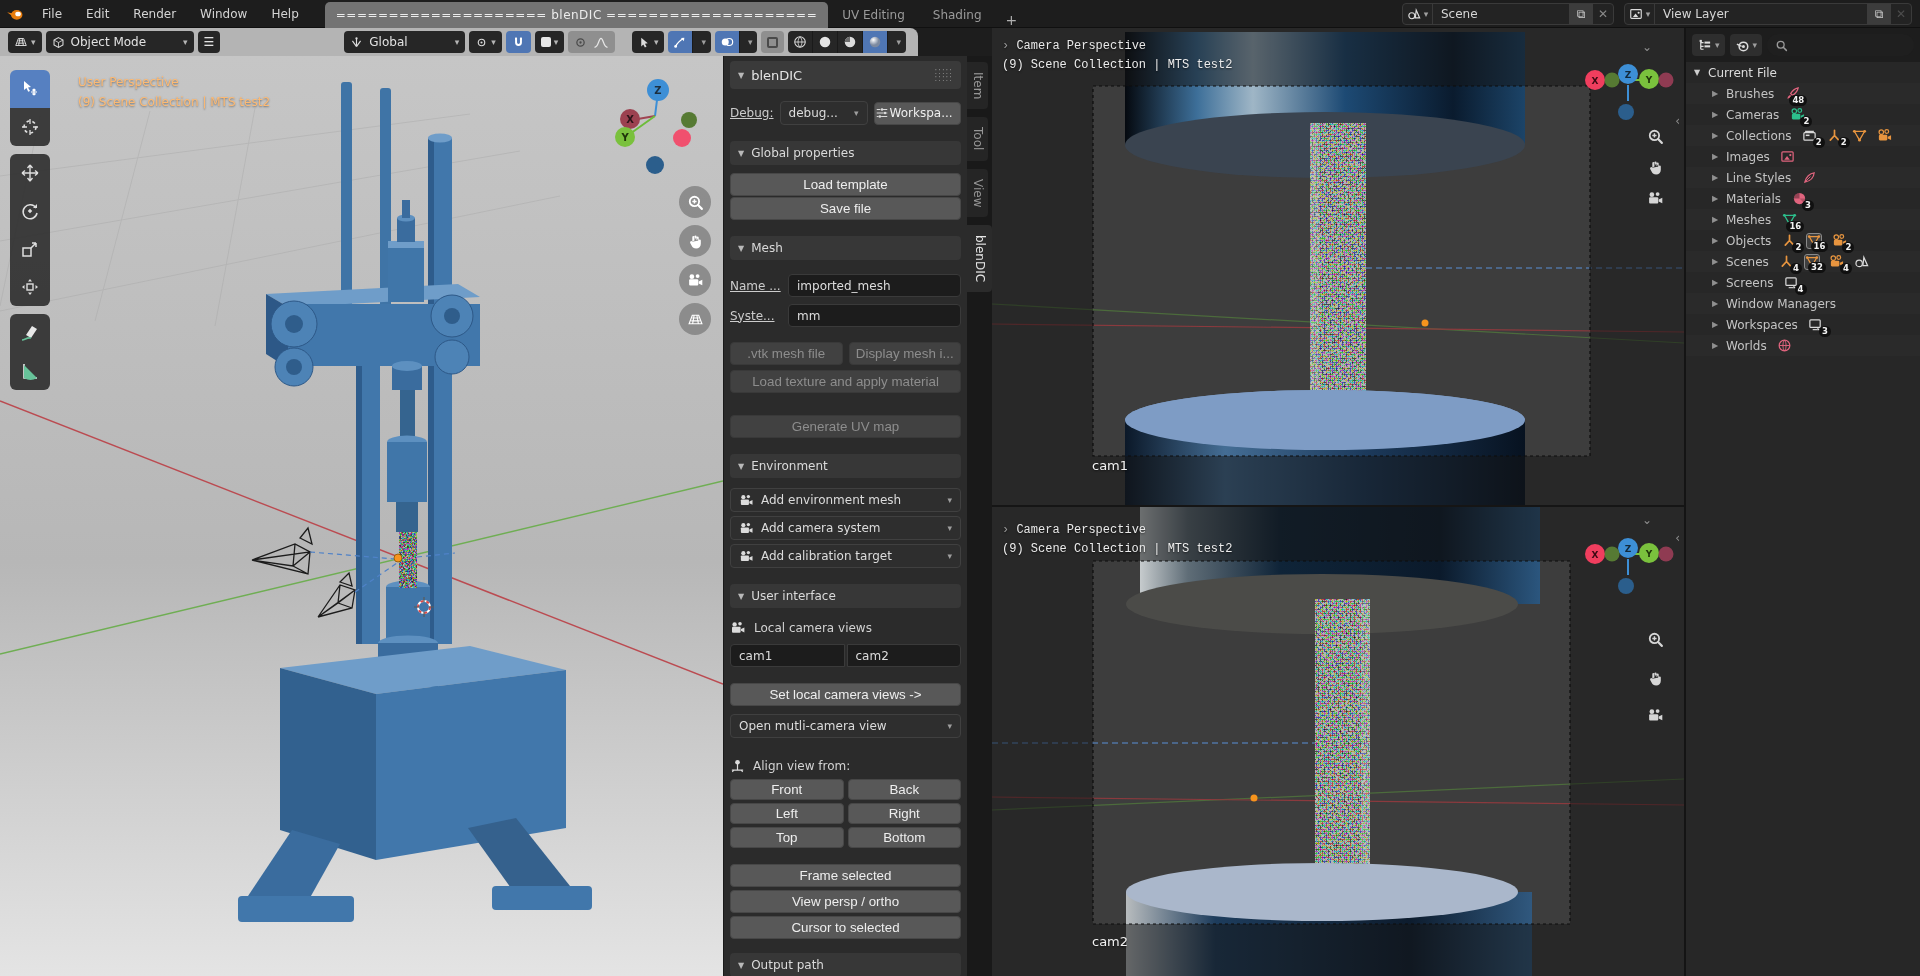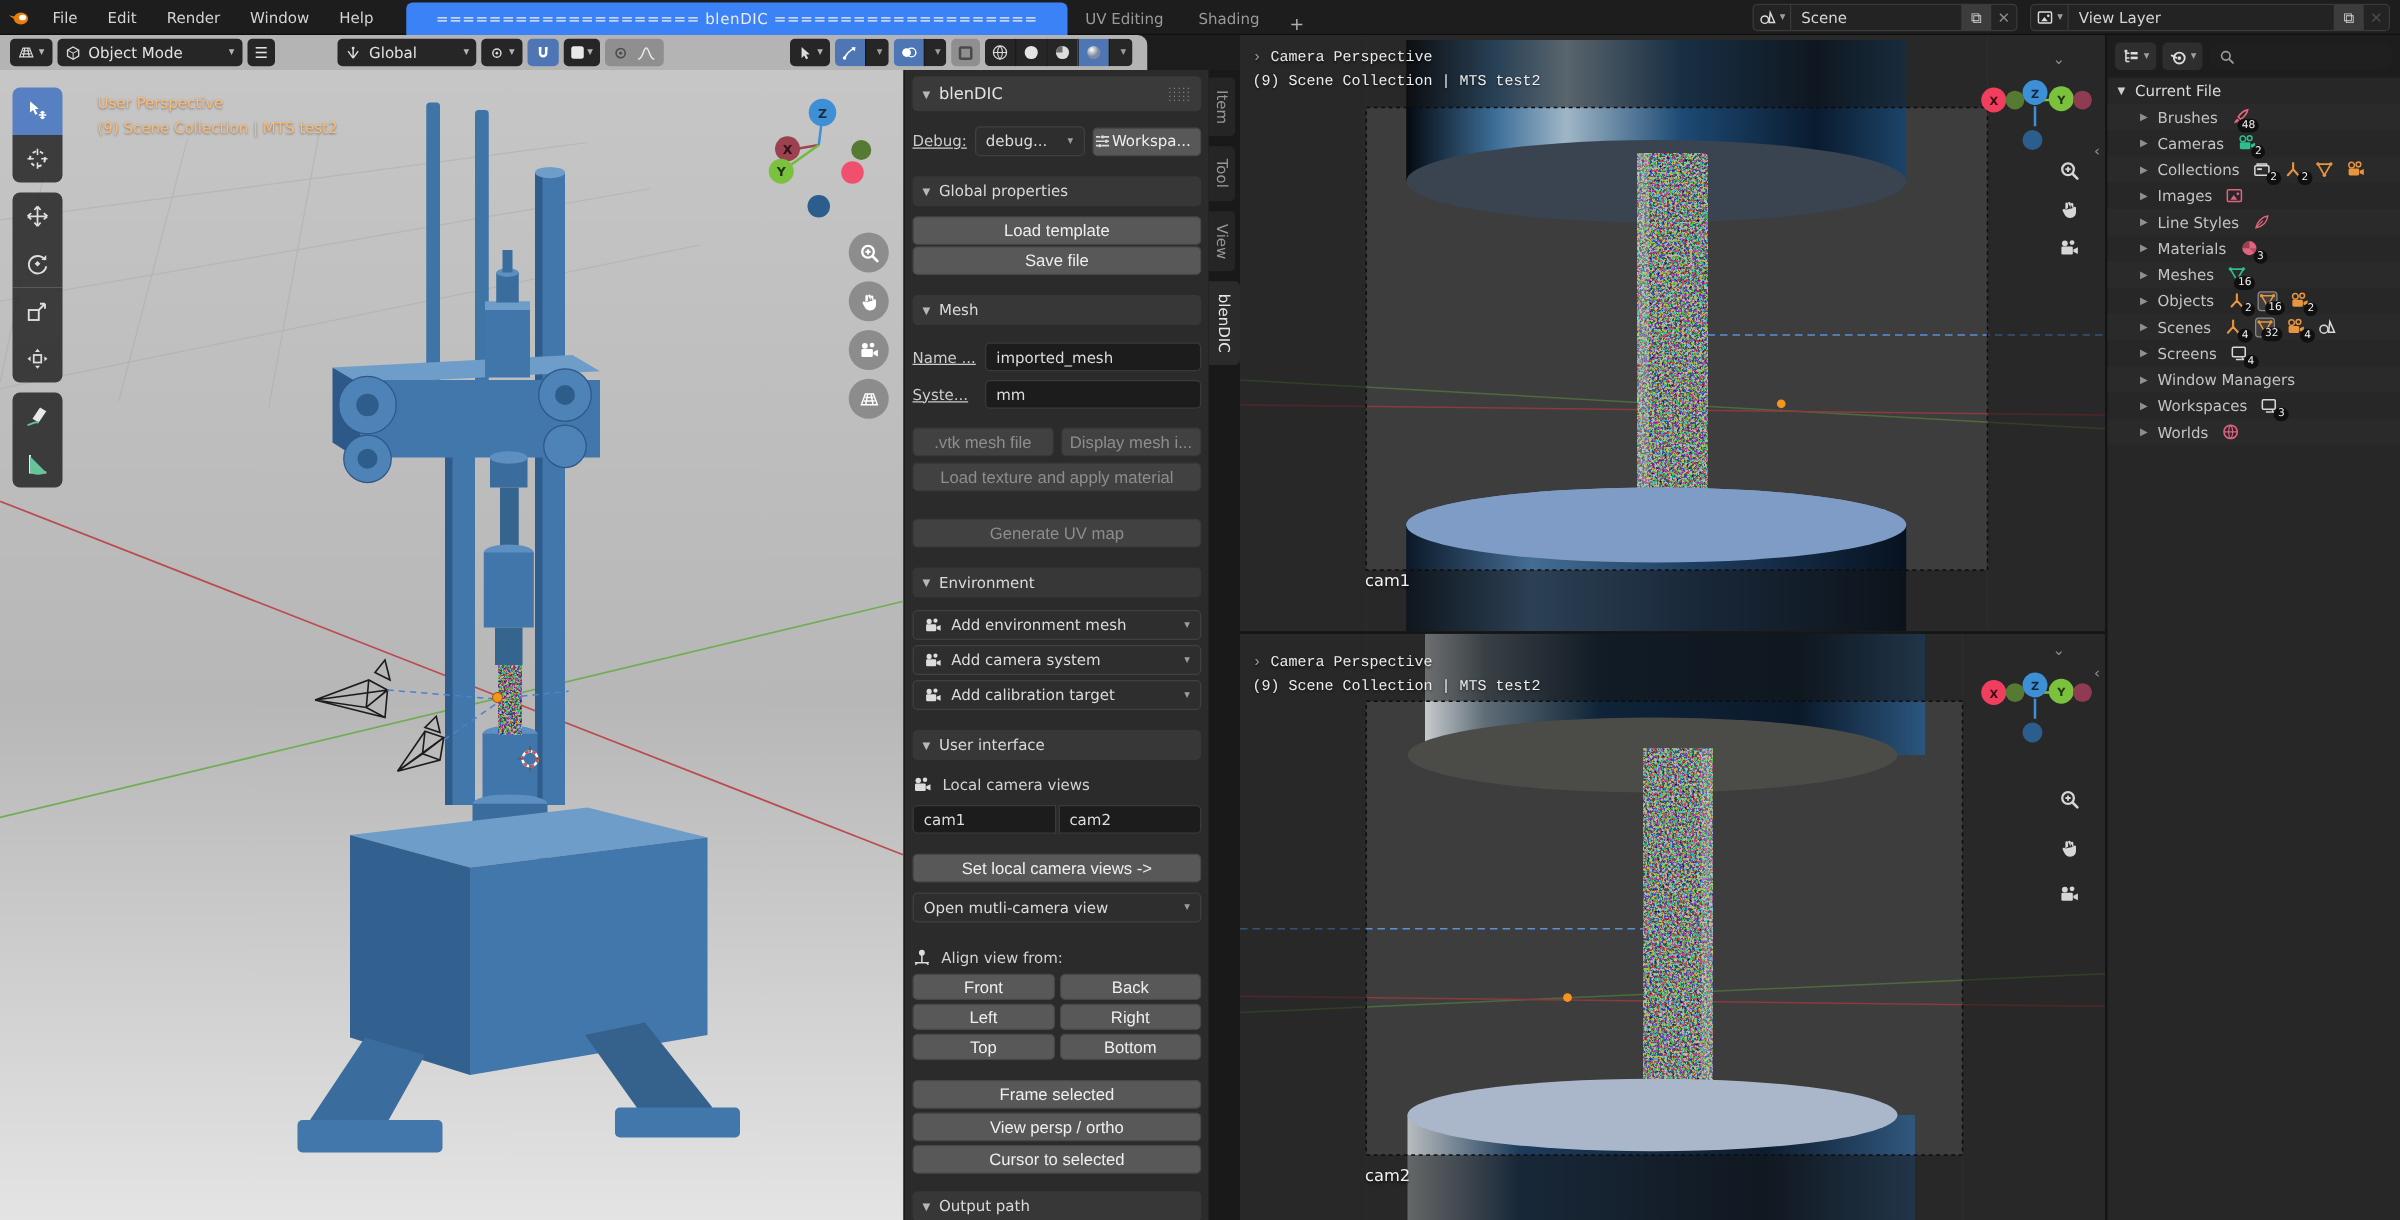--- a/index.html
+++ b/index.html
@@ -9,22 +9,22 @@
     background:#1d1d1d; font-family:"DejaVu Sans","Liberation Sans",sans-serif;
     font-size:12px; color:#d8d8d8; -webkit-font-smoothing:antialiased;
   }
   
   .topbar { position:absolute; left:0; top:0; width:1920px; height:28px;
     background:#1d1d1d; border-bottom:1px solid #101010; display:flex; align-items:center; }
   .blender-logo { width:30px; display:flex; justify-content:center; }
   .menu { padding:0 12px; color:#d4d4d4; line-height:28px; cursor:default; }
   .ws-tabs { display:flex; align-items:flex-end; height:28px; margin-left:14px; }
   .ws-tab { color:#9a9a9a; padding:0 14px; line-height:26px; }
-  .ws-tab.active { background:#3b82f6; color:#ececec; border-radius:5px 5px 0 0;
-    padding:0 24px; letter-spacing:.5px; }
+  .ws-tab.active { background:#737373; color:#ececec; border-radius:5px 5px 0 0;
+    padding:0 11px; letter-spacing:.5px; }
   .ws-add { color:#b0b0b0; padding:0 10px; font-size:14px; }
   .id-pill { display:flex; align-items:center; height:22px; background:#232323;
     border:1px solid #3a3a3a; border-radius:4px; overflow:hidden; }
   .id-pill .id-icon { width:30px; display:flex; justify-content:center; align-items:center;
     border-right:1px solid #3a3a3a; height:100%; }
   .id-pill .id-text { padding:0 8px; color:#d6d6d6; flex:1; }
   .id-pill .id-btn { width:24px; height:100%; background:#3c3c3c; display:flex;
     align-items:center; justify-content:center; color:#cfcfcf; }
   .id-pill .id-x { width:20px; text-align:center; color:#8a8a8a; }
   .id-pill .id-x.dim { color:#4d4d4d; }
@@ -97,21 +97,21 @@
   .o-tool { height:22px; background:#2e2e2e; border-radius:4px; display:flex; align-items:center;
     padding:0 5px; color:#cfcfcf; }
   .o-search { flex:1; height:22px; background:#1f1f1f; border-radius:11px; display:flex;
     align-items:center; padding:0 8px; gap:6px; color:#8f8f8f; }
   .o-root { display:flex; align-items:center; height:21px; padding-left:8px; color:#dcdcdc; }
   .o-root .o-arrow { color:#cfcfcf; }
   .o-row { display:flex; align-items:center; height:21px; padding-left:26px; color:#c3c3c3; }
   .o-row:nth-child(odd) { background:#2a2a2a; }
   .o-arrow { font-size:8px; color:#909090; width:14px; }
   .o-label { margin-right:10px; }
-  .o-icons { display:flex; align-items:center; gap:9px; }
+  .o-icons { display:flex; align-items:center; gap:9px;font-weight:bold; }
   .o-ic { position:relative; display:flex; width:16px; height:16px; align-items:center; justify-content:center; }
   .o-ic.boxed { background:#3f3f3f; border:1px solid #8a8a8a; border-radius:3px; }
   .o-badge { position:absolute; right:-7px; bottom:-4px; background:#101010; color:#f2f2f2;
     font-size:8.5px; border-radius:8px; padding:1px 3px; line-height:1; }
   svg { display:block; }
   .icn { color:#dcdcdc; }
 </style>
 </head>
 <body>
 
@@ -294,21 +294,21 @@
         <span class="chev">▾</span>
     </div>
     <div class="hw" style="width:148px">
       <svg class="icn" width="13" height="13" viewBox="0 0 16 16" style="margin-right:6px">
           <use href="#ic-cube"></use>
         </svg>
       <span>Object Mode</span>
         <span class="chev" style="margin-left:auto">▾</span>
     </div>
     <div class="hw">☰</div>
-    <div class="hw" style="margin-left:46px; width:111px">
+    <div class="hw" style="margin-left:120px; width:121px">
       <svg class="icn" width="13" height="13" viewBox="0 0 16 16" style="margin-right:6px">
           <use href="#ic-axes"></use>
         </svg>
       <span>Global</span>
         <span class="chev" style="margin-left:auto">▾</span>
     </div>
     <div class="hw">
       <svg class="icn" width="13" height="13" viewBox="0 0 16 16">
           <circle cx="8" cy="8" r="4" fill="none" stroke="currentColor" stroke-width="1.4"></circle>
           <circle cx="8" cy="8" r="1.3" fill="currentColor"></circle>

